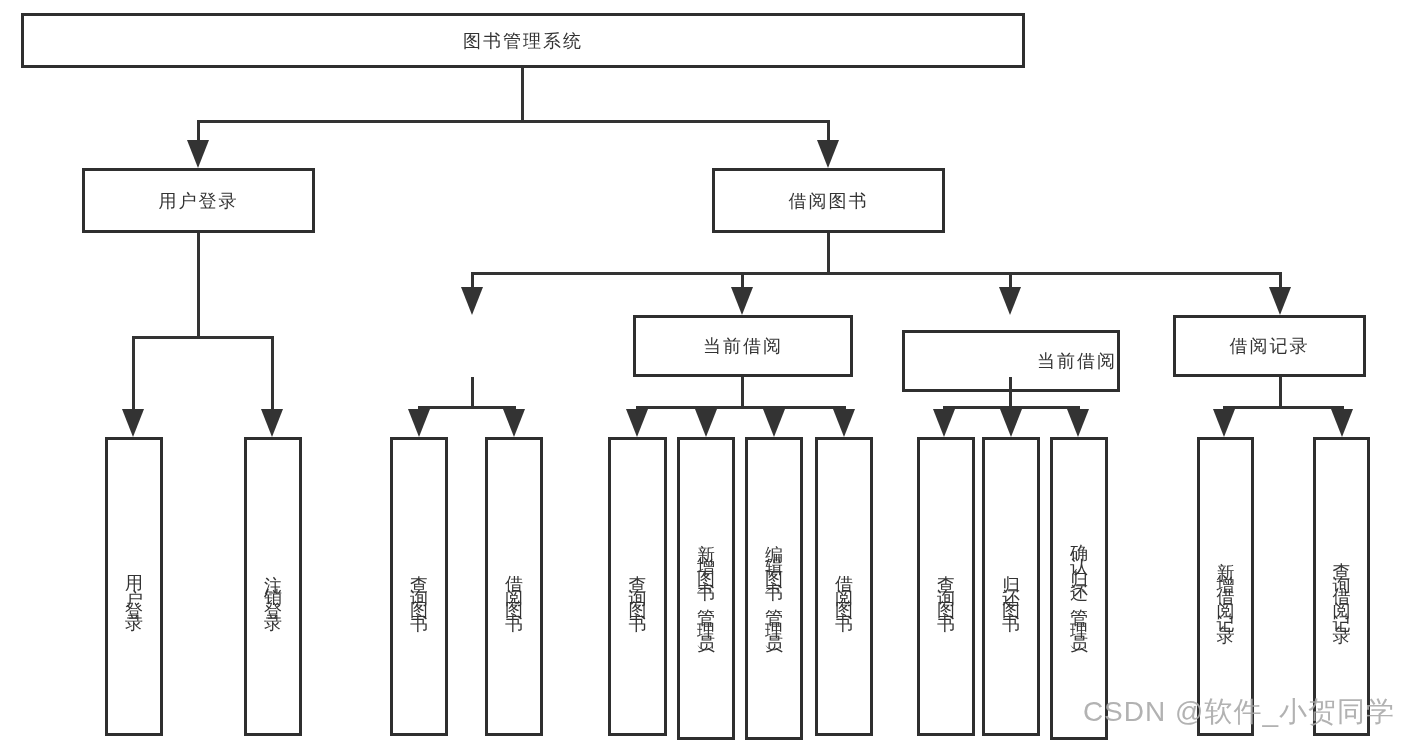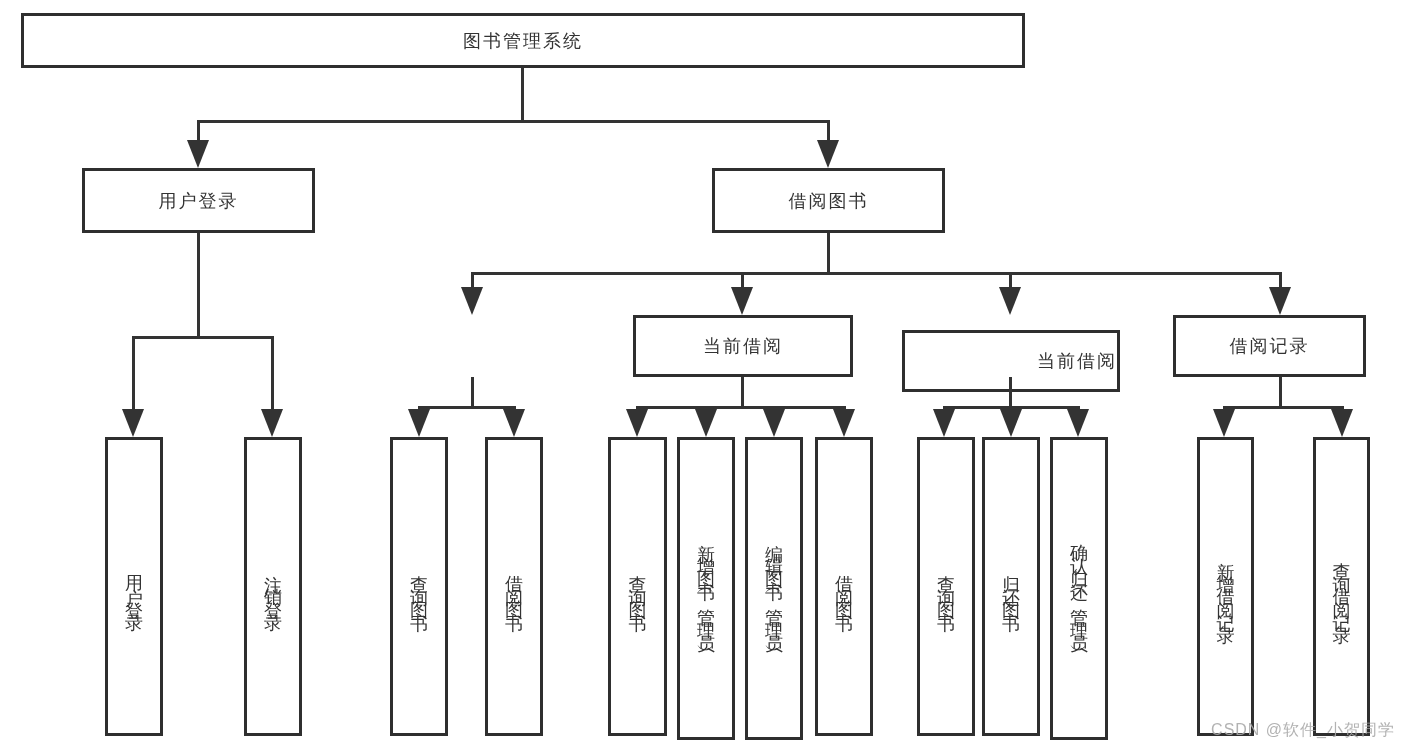--- a/index.html
+++ b/index.html
@@ -41,22 +41,22 @@
     position: absolute;
     width: 0;
     height: 0;
     border-left: 11px solid transparent;
     border-right: 11px solid transparent;
     border-top: 28px solid #333333;
   }
   .watermark {
     position: absolute;
     right: 10px;
-    bottom: 6px;
-    font-size: 16px;
+    bottom: 16px;
+    font-size: 28px;
     color: rgba(170, 170, 170, 0.9);
     letter-spacing: 1px;
     z-index: 10;
   }
 </style>
 </head>
 <body>
 
 <div id="stage">
 

